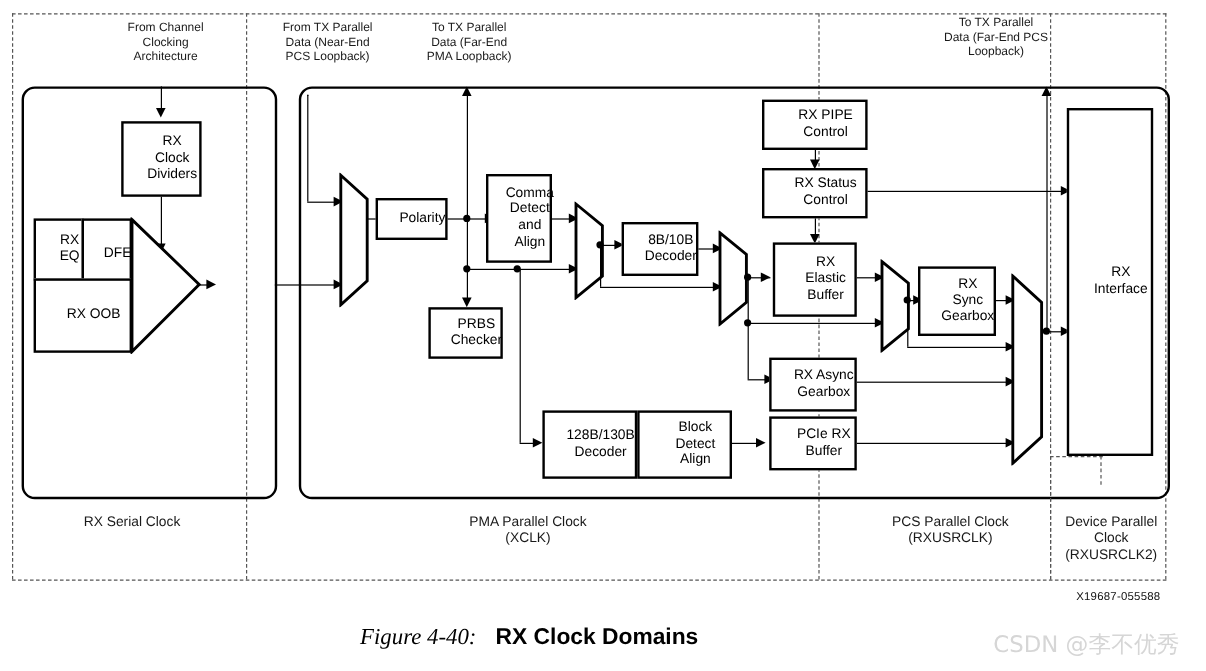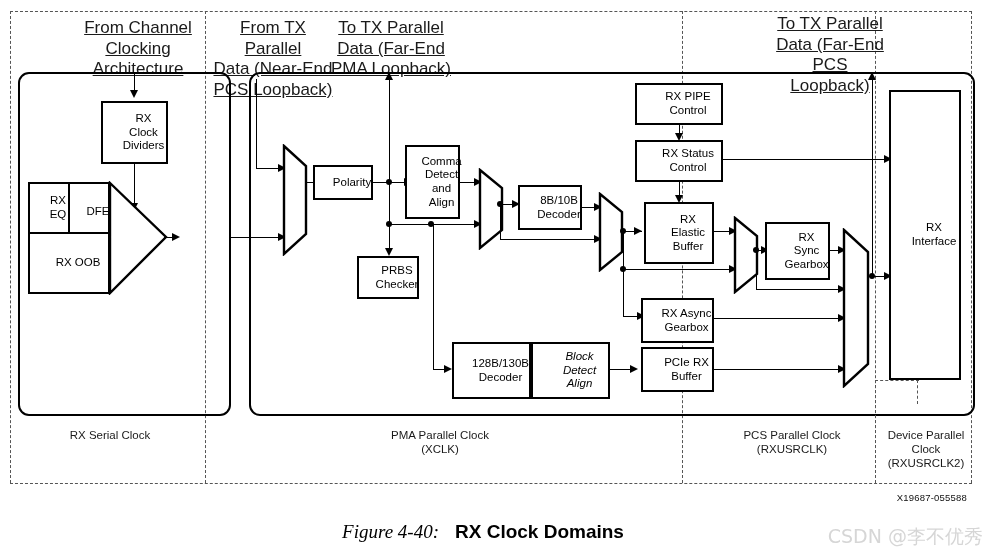--- a/index.html
+++ b/index.html
@@ -6,21 +6,21 @@
   html,body{margin:0;padding:0;background:#ffffff;}
   body{
     width:1005px;height:559px;position:relative;overflow:hidden;
     font-family:"Liberation Sans", sans-serif;
     color:#000;
   }
   #stage{position:absolute;left:0;top:0;width:1005px;height:559px;}
   .lbl{position:absolute;text-align:center;line-height:1.22;white-space:pre-line;}
 
   
-  .toplbl{font-size:17px;color:#1a1a1a;text-decoration:underline;}
+  .toplbl{font-size:10px;color:#1a1a1a;}
 
   
   .domlbl{font-size:11.5px;color:#1a1a1a;}
 
   
   .dashv{position:absolute;border-left:1.4px dashed #555;}
   .dashh{position:absolute;border-top:1.4px dashed #555;}
 
   
   .bigblk{position:absolute;border:2.6px solid #000;border-radius:11px;background:transparent;}
@@ -40,21 +40,21 @@
   .ar-d{border-left:4.6px solid transparent;border-right:4.6px solid transparent;border-top:8px solid #000;}
   .ar-u{border-left:4.6px solid transparent;border-right:4.6px solid transparent;border-bottom:8px solid #000;}
 
   
   .dot{position:absolute;width:6px;height:6px;background:#000;border-radius:50%;}
 
   
   .mux{position:absolute;}
 
   
-  #caption{position:absolute;left:0;top:521px;width:882px;text-align:center;padding-left:42px;}
+  #caption{position:absolute;left:0;top:521px;width:882px;text-align:center;}
   #caption .figno{font-family:"Liberation Serif", serif;font-style:italic;font-size:19px;}
   #caption .figttl{font-family:"Liberation Sans", sans-serif;font-weight:bold;font-size:19px;margin-left:16px;}
   #figid{position:absolute;right:38px;top:492px;font-size:9.5px;letter-spacing:.2px;color:#111;}
   #watermark{position:absolute;right:22px;top:524px;font-size:19px;color:#d6d6d6;font-family:"DejaVu Sans",sans-serif;}
 </style>
 </head>
 <body>
 
 <div id="stage">
 
@@ -226,21 +226,21 @@
   <div class="box" style="left:641px;top:347px;width:73px;height:45px;">PCIe RX
 Buffer</div>
 
   <div class="h" style="left:714px;top:318px;width:128px;"></div>
   <div class="ar ar-r" style="left:838px;top:314px;"></div>
   <div class="h" style="left:714px;top:369px;width:128px;"></div>
   <div class="ar ar-r" style="left:838px;top:365px;"></div>
 
   <div class="box" style="left:452px;top:342px;width:79px;height:57px;">128B/130B
 Decoder</div>
-  <div class="box" style="left:531px;top:342px;width:79px;height:57px;font-style:italic;">Block
+  <div class="box" style="left:531px;top:342px;width:79px;height:57px;">Block
 Detect
 Align</div>
 
   <div class="v" style="left:433px;top:224px;height:145px;"></div>
   <div class="h" style="left:433px;top:369px;width:13px;"></div>
   <div class="ar ar-r" style="left:444px;top:365px;"></div>
 
   <div class="h" style="left:610px;top:369px;width:24px;"></div>
   <div class="ar ar-r" style="left:630px;top:365px;"></div>
 

